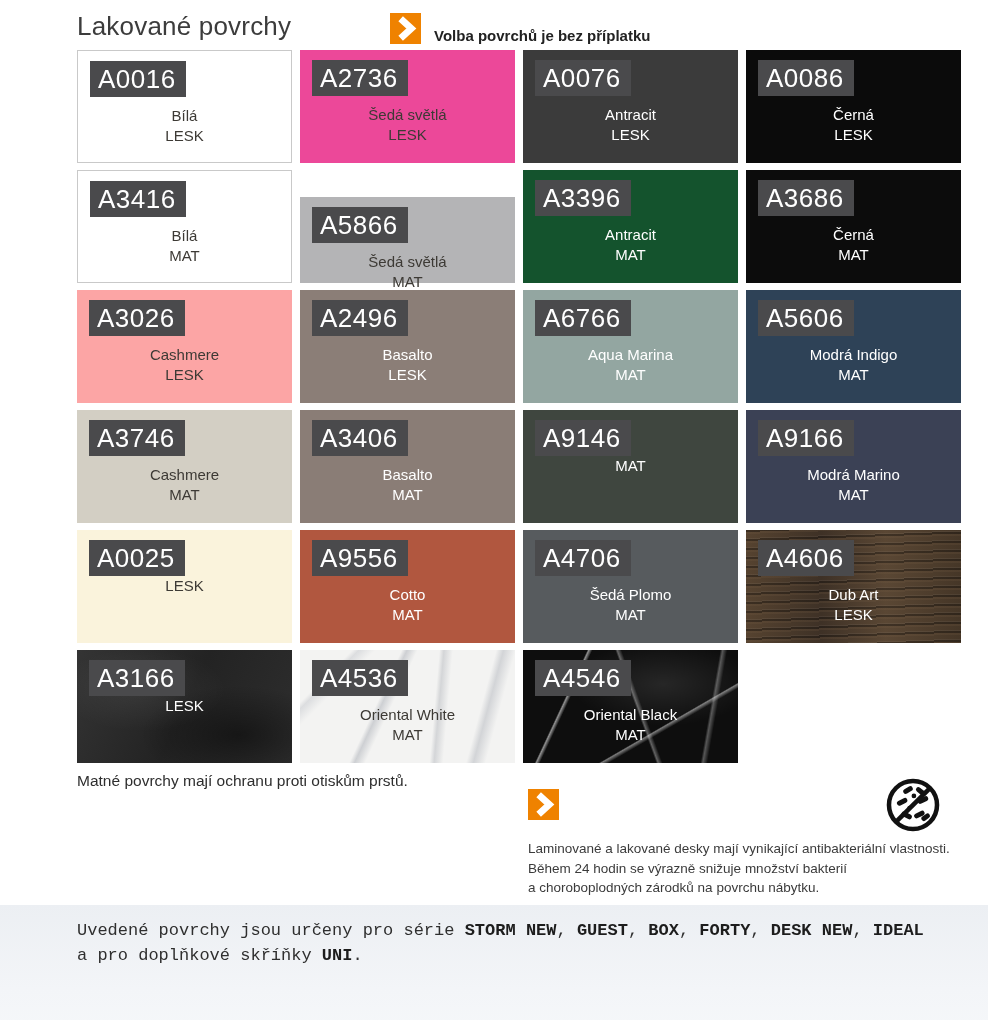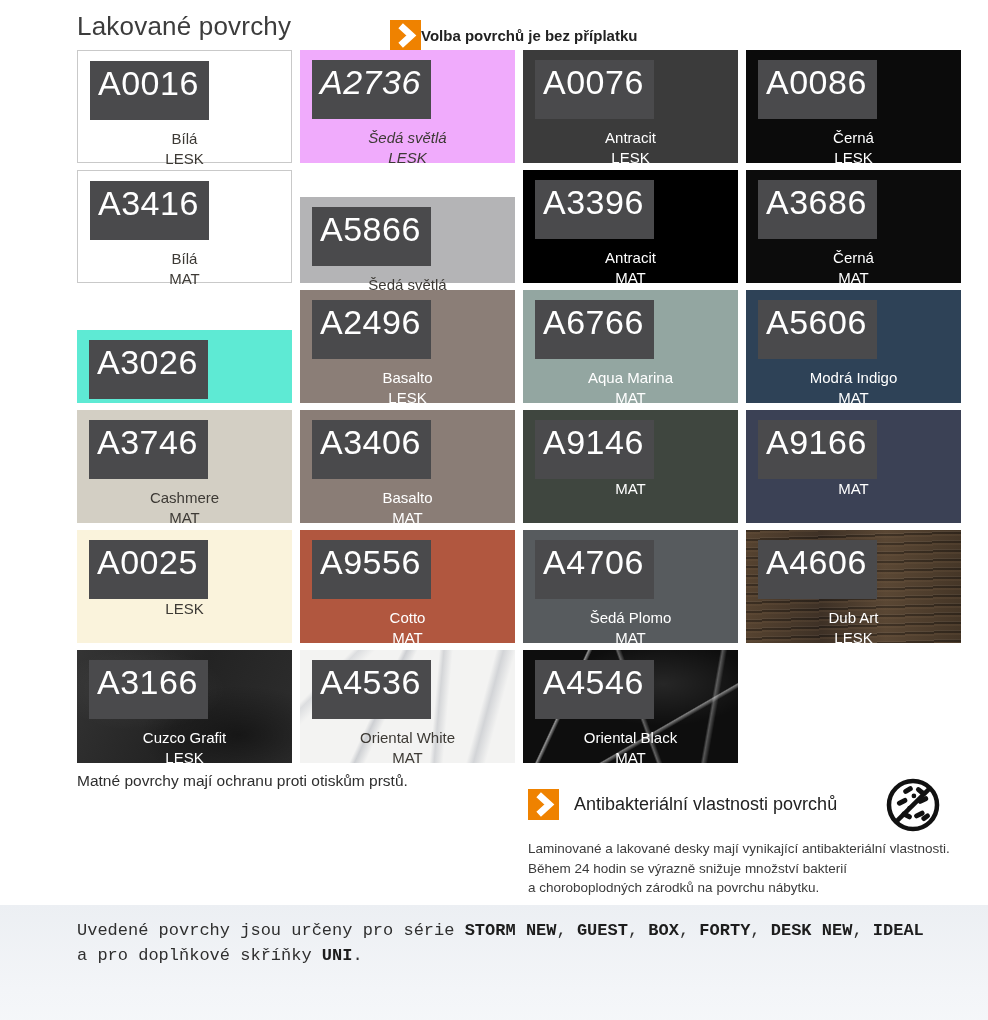--- a/index.html
+++ b/index.html
@@ -2,28 +2,28 @@
 <html><head>
 <meta charset="utf-8">
 <style>
   * { margin:0; padding:0; box-sizing:border-box; }
   html,body { background:#ffffff; }
   body { font-family:"Liberation Sans", "DejaVu Sans", sans-serif; color:#3a3a3a; }
   .page { position:relative; width:988px; height:1020px; background:#ffffff; overflow:hidden; }
 
   .page-title { position:absolute; left:77px; top:11px; font-size:26px; font-weight:400; color:#3c3c3c; letter-spacing:0.2px; }
 
-  .header-note { position:absolute; left:390px; top:20px; display:flex; align-items:center; }
+  .header-note { position:absolute; left:390px; top:13px; display:flex; align-items:flex-end; gap:13px; }
   .orange-box { width:31px; height:31px; background:#ef8200; display:flex; align-items:center; justify-content:center; flex:0 0 auto; }
   .header-note-text { font-size:15px; font-weight:700; color:#222; }
 
   .swatch-grid { position:absolute; left:77px; top:50px; display:grid; grid-template-columns:repeat(4, 215px); grid-auto-rows:113px; column-gap:8px; row-gap:7px; }
   .tile { position:relative; padding-top:10px; }
   .tile.bordered { border:1px solid #c9c9c9; }
-  .badge { display:inline-block; margin-left:12px; background:#4a4a4c; color:#ffffff; font-size:34px; line-height:1; padding:5px 10px 20px 8px; letter-spacing:0.5px; }
+  .badge { display:inline-block; margin-left:12px; background:#4a4a4c; color:#ffffff; font-size:26px; line-height:1; padding:5px 10px 5px 8px; letter-spacing:0.5px; }
   .swatch-name { text-align:center; font-size:15px; margin-top:9px; line-height:20px; }
   .swatch-finish { text-align:center; font-size:15px; line-height:20px; }
   .t-dark { color:#3d3a35; }
   .t-light { color:#ffffff; }
 
   .tex-wood { background:
       repeating-linear-gradient(178deg, rgba(0,0,0,0.30) 0 2px, rgba(120,95,70,0.18) 2px 4px, rgba(0,0,0,0) 4px 8px, rgba(255,255,255,0.05) 8px 9px),
       linear-gradient(90deg, #564330 0%, #3e3126 35%, #5a4734 65%, #453627 100%);
   }
   .tex-graphite { background:
@@ -71,53 +71,52 @@
     <div class="orange-box">
       <svg width="31" height="31" viewBox="0 0 32 32">
           <path d="M11 6 L22 16 L11 26" fill="none" stroke="#ffffff" stroke-width="7" stroke-linejoin="miter"></path>
         </svg>
     </div>
     <div class="header-note-text">Volba povrchů je bez příplatku</div>
   </div>
 
   <div class="swatch-grid" id="swatch-grid">
       <div class="tile t-dark bordered" style="background: rgb(255, 255, 255);"><div class="badge">A0016</div><div class="swatch-name">Bílá</div><div class="swatch-finish">LESK</div></div>
-      <div class="tile t-dark" style="background: #f0abfc; font-style: italic;"><div class="badge">A2736</div><div class="swatch-name">Šedá světlá</div><div class="swatch-finish">LESK</div></div>
+      <div class="tile t-dark" style="background: #ec4899;"><div class="badge">A2736</div><div class="swatch-name">Šedá světlá</div><div class="swatch-finish">LESK</div></div>
       <div class="tile t-light" style="background: rgb(59, 59, 59);"><div class="badge">A0076</div><div class="swatch-name">Antracit</div><div class="swatch-finish">LESK</div></div>
       <div class="tile t-light" style="background: rgb(11, 11, 11);"><div class="badge">A0086</div><div class="swatch-name">Černá</div><div class="swatch-finish">LESK</div></div>
       <div class="tile t-dark bordered" style="background: rgb(255, 255, 255);"><div class="badge">A3416</div><div class="swatch-name">Bílá</div><div class="swatch-finish">MAT</div></div>
       <div class="tile t-dark" style="background: rgb(180, 180, 182); margin-top: 27px;"><div class="badge">A5866</div><div class="swatch-name">Šedá světlá</div><div class="swatch-finish">MAT</div></div>
-      <div class="tile t-light" style="background: #000000;"><div class="badge">A3396</div><div class="swatch-name">Antracit</div><div class="swatch-finish">MAT</div></div>
+      <div class="tile t-light" style="background: #14532d;"><div class="badge">A3396</div><div class="swatch-name">Antracit</div><div class="swatch-finish">MAT</div></div>
       <div class="tile t-light" style="background: rgb(12, 12, 12);"><div class="badge">A3686</div><div class="swatch-name">Černá</div><div class="swatch-finish">MAT</div></div>
-      <div class="tile t-dark" style="background: #5eead4; margin-top: 40px;"><div class="badge">A3026</div><div class="swatch-name">Cashmere</div><div class="swatch-finish">LESK</div></div>
+      <div class="tile t-dark" style="background: #fca5a5;"><div class="badge">A3026</div><div class="swatch-name">Cashmere</div><div class="swatch-finish">LESK</div></div>
       <div class="tile t-light" style="background: rgb(139, 126, 119);"><div class="badge">A2496</div><div class="swatch-name">Basalto</div><div class="swatch-finish">LESK</div></div>
       <div class="tile t-light" style="background: rgb(147, 166, 161);"><div class="badge">A6766</div><div class="swatch-name">Aqua Marina</div><div class="swatch-finish">MAT</div></div>
       <div class="tile t-light" style="background: rgb(46, 66, 87);"><div class="badge">A5606</div><div class="swatch-name">Modrá Indigo</div><div class="swatch-finish">MAT</div></div>
       <div class="tile t-dark" style="background: rgb(211, 207, 196);"><div class="badge">A3746</div><div class="swatch-name">Cashmere</div><div class="swatch-finish">MAT</div></div>
       <div class="tile t-light" style="background: rgb(138, 125, 118);"><div class="badge">A3406</div><div class="swatch-name">Basalto</div><div class="swatch-finish">MAT</div></div>
       <div class="tile t-light" style="background: rgb(63, 70, 63);"><div class="badge">A9146</div><div class="swatch-finish">MAT</div></div>
-      <div class="tile t-light" style="background: rgb(59, 65, 85);"><div class="badge">A9166</div><div class="swatch-finish">MAT</div></div>
+      <div class="tile t-light" style="background: rgb(59, 65, 85);"><div class="badge">A9166</div><div class="swatch-name">Modrá Marino</div><div class="swatch-finish">MAT</div></div>
       <div class="tile t-dark" style="background: rgb(250, 243, 220);"><div class="badge">A0025</div><div class="swatch-finish">LESK</div></div>
       <div class="tile t-light" style="background: rgb(177, 87, 63);"><div class="badge">A9556</div><div class="swatch-name">Cotto</div><div class="swatch-finish">MAT</div></div>
       <div class="tile t-light" style="background: rgb(87, 91, 94);"><div class="badge">A4706</div><div class="swatch-name">Šedá Plomo</div><div class="swatch-finish">MAT</div></div>
       <div class="tile t-light tex-wood"><div class="badge">A4606</div><div class="swatch-name">Dub Art</div><div class="swatch-finish">LESK</div></div>
-      <div class="tile t-light tex-graphite"><div class="badge">A3166</div><div class="swatch-name">Cuzco Grafit</div><div class="swatch-finish">LESK</div></div>
+      <div class="tile t-light tex-graphite"><div class="badge">A3166</div><div class="swatch-finish">LESK</div></div>
       <div class="tile t-dark tex-marble-white"><div class="badge">A4536</div><div class="swatch-name">Oriental White</div><div class="swatch-finish">MAT</div></div>
       <div class="tile t-light tex-marble-black"><div class="badge">A4546</div><div class="swatch-name">Oriental Black</div><div class="swatch-finish">MAT</div></div>
     </div>
 
   <div class="fingerprint-note">Matné povrchy mají ochranu proti otiskům prstů.</div>
 
   <div class="antibact-head">
     <div class="orange-box">
       <svg width="31" height="31" viewBox="0 0 32 32">
           <path d="M11 6 L22 16 L11 26" fill="none" stroke="#ffffff" stroke-width="7" stroke-linejoin="miter"></path>
         </svg>
     </div>
-    <div class="antibact-head-text">Antibakteriální vlastnosti povrchů</div>
   </div>
 
   <div class="no-bact">
     <svg width="58" height="58" viewBox="0 0 64 64">
       <circle cx="32" cy="32" r="26.5" fill="none" stroke="currentColor" stroke-width="5"></circle>
       <g stroke="currentColor" stroke-width="5.5" stroke-linecap="round">
         <line x1="24" y1="17" x2="29" y2="14"></line>
         <line x1="38" y1="15" x2="43" y2="19"></line>
         <line x1="17" y1="30" x2="23" y2="27"></line>
         <line x1="40" y1="28" x2="46" y2="25"></line>

